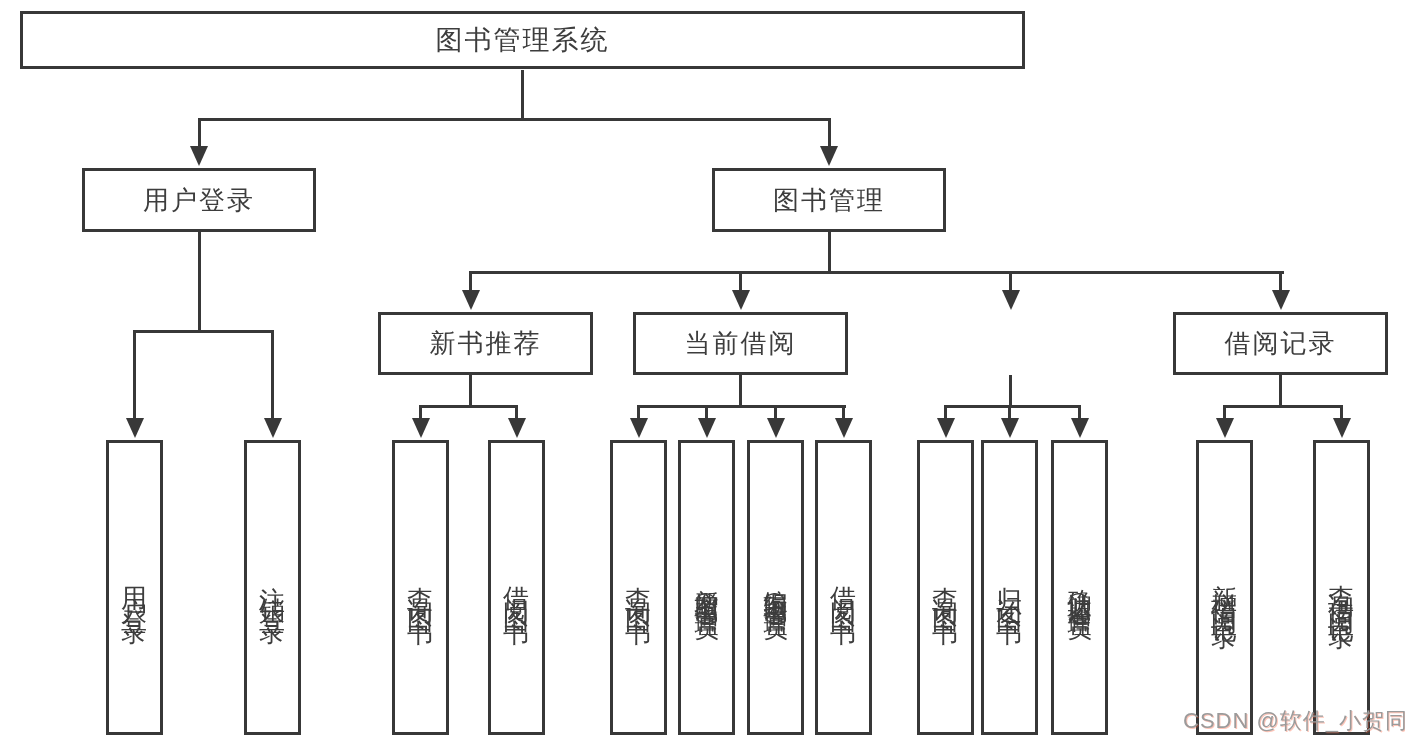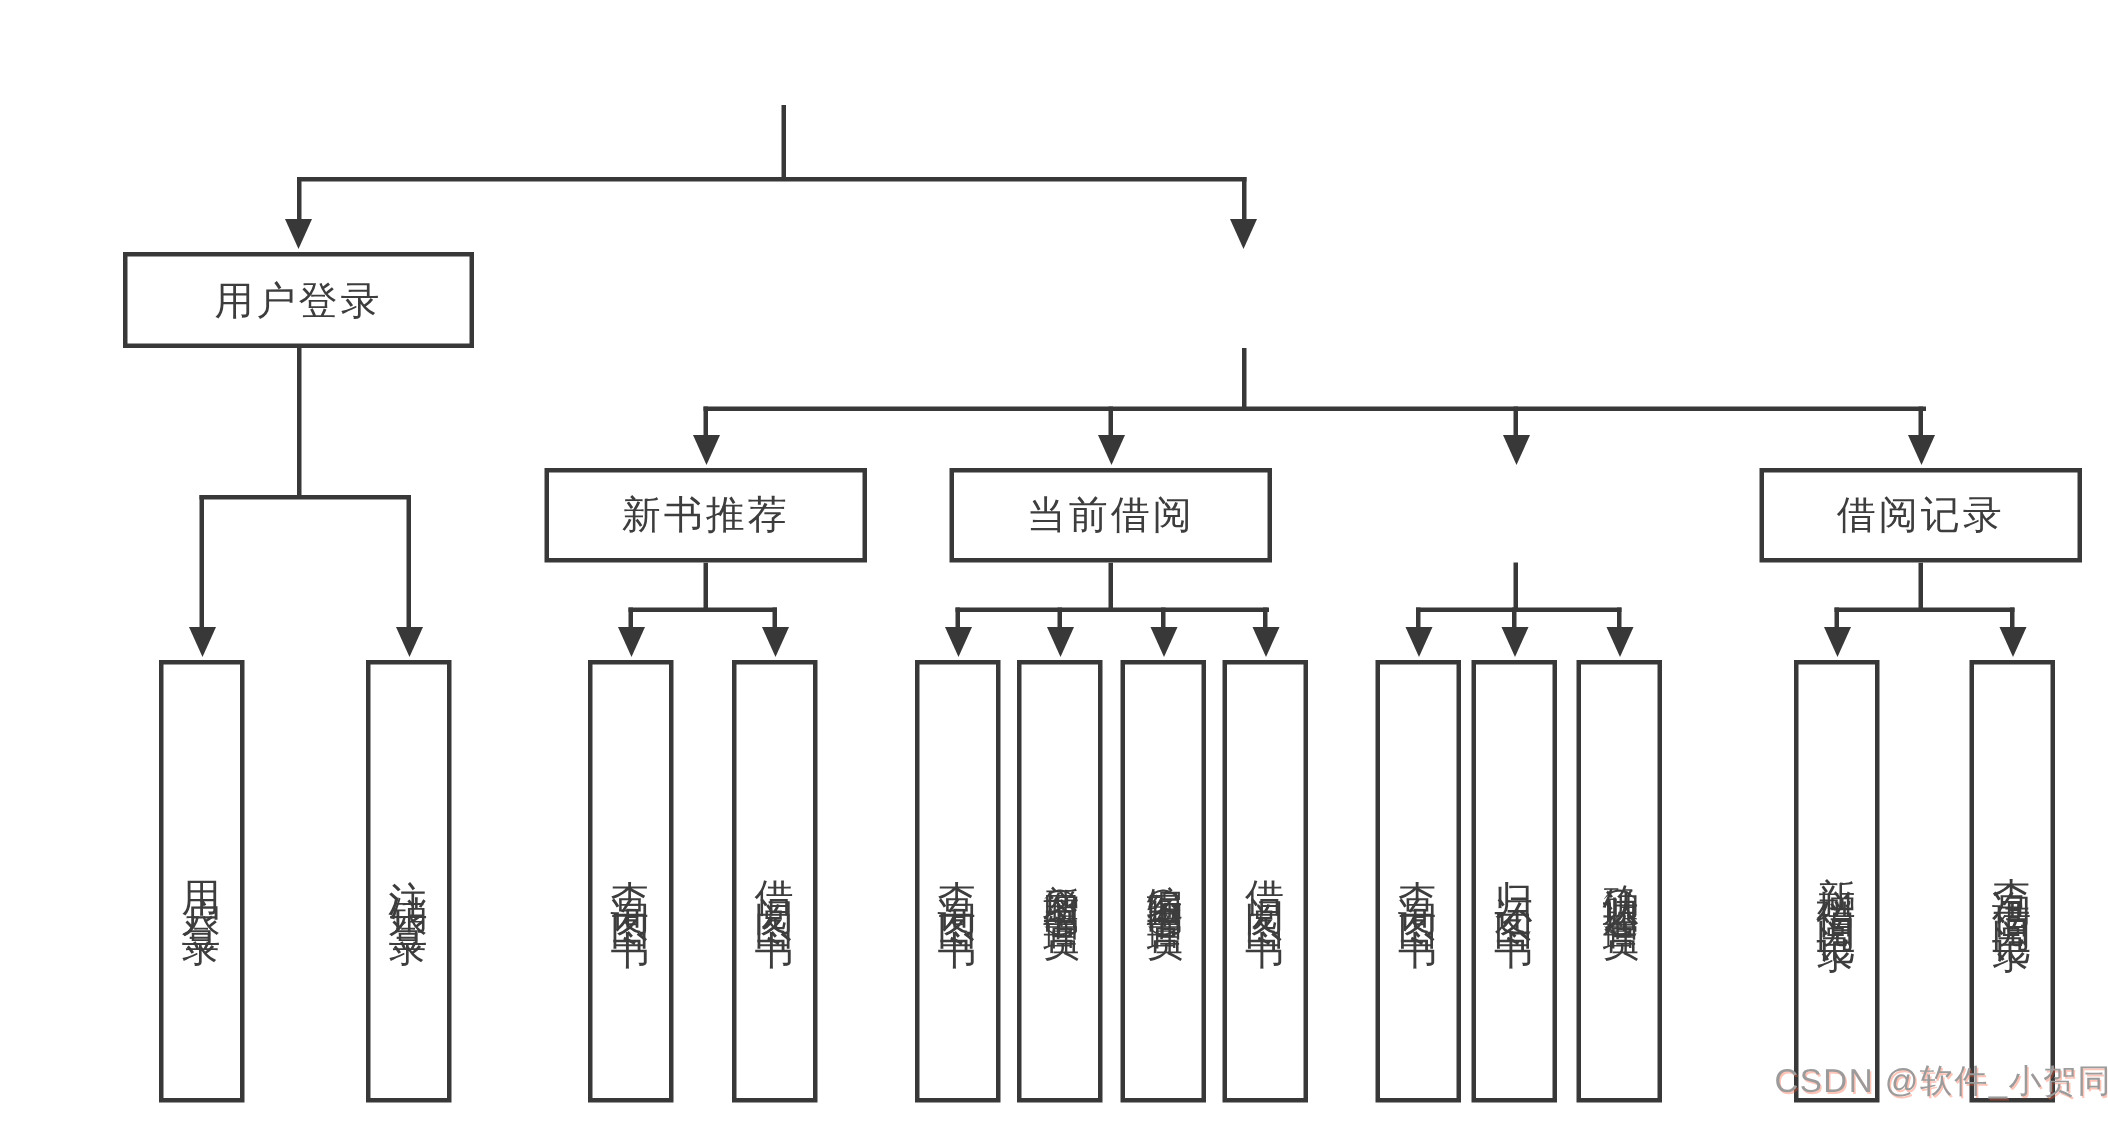--- a/index.html
+++ b/index.html
@@ -52,24 +52,26 @@
     text-shadow:1px 1px 0 rgba(252,85,49,0.35);
     z-index:3;
     white-space:nowrap;
   }
 </style>
 </head>
 <body>
 
 <div class="stage">
 
+  <div class="box root">图书管理系统</div>
 
   <div class="box l2" style="left:82px">用户登录</div>
+  <div class="box l2" style="left:712px">图书管理</div>
 
-  <div class="box l3" style="left:363px">新书推荐</div>
+  <div class="box l3" style="left:378px">新书推荐</div>
   <div class="box l3" style="left:633px">当前借阅</div>
   <div class="box l3" style="left:1173px">借阅记录</div>
 
   <div class="box leaf" style="left:106px">
       <span class="vtext">用户登录</span>
     </div>
   <div class="box leaf" style="left:244px">
       <span class="vtext">注销登录</span>
     </div>
 

